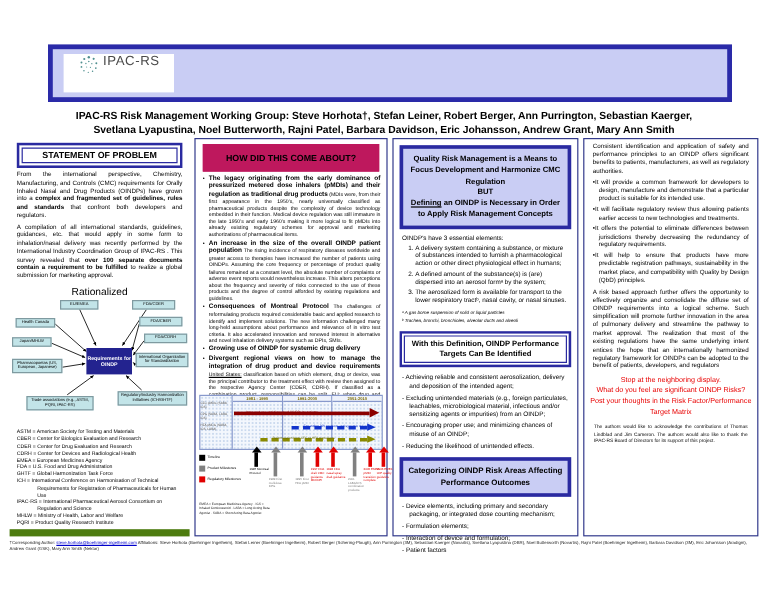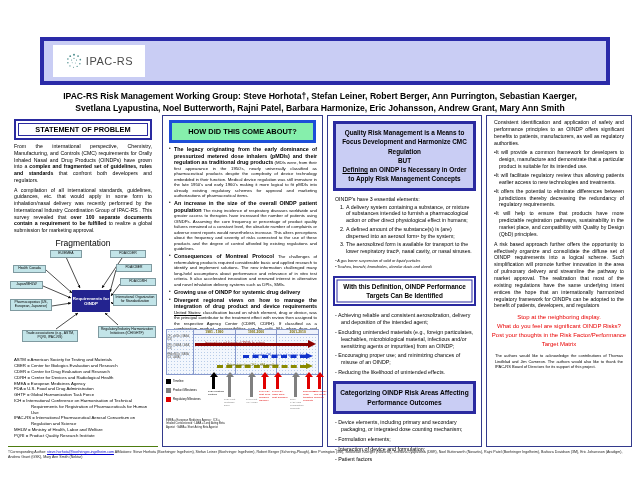--- a/index.html
+++ b/index.html
@@ -5,38 +5,38 @@
   html,body{margin:0;padding:0;background:#ffffff;}
   .poster{position:relative;width:640px;height:494px;background:#ffffff;
           font-family:"Liberation Sans",sans-serif;color:#000;overflow:hidden;}
 
   
   .banner{position:absolute;left:40px;top:37px;width:570px;height:48px;
           background:#2a2aa8;box-sizing:border-box;padding:4px;}
   .banner-inner{width:100%;height:100%;background:#c9cdf4;display:flex;align-items:center;
           box-sizing:border-box;}
   .logo-box{position:absolute;left:13px;top:8px;width:92px;height:32px;background:#ffffff;
-          display:flex;align-items:center;justify-content:center;gap:3px;box-sizing:border-box;}
+          display:flex;align-items:flex-start;justify-content:center;gap:3px;box-sizing:border-box;}
   .logo-text{font-size:11px;color:#4a4a4a;letter-spacing:0.5px;}
   .banner-title{margin-left:108px;flex:1;text-align:center;font-weight:bold;font-size:9.6px;line-height:1.45;}
 
   .byline{position:absolute;top:90px;left:16px;right:16px;text-align:center;font-weight:bold;
           font-size:8.6px;line-height:1.4;}
 
   
   .col{position:absolute;top:115px;height:332px;box-sizing:border-box;background:#fff;}
-  .col1{left:8px;width:150px;border-bottom:1px solid #4d7c0f;}
+  .col1{left:8px;width:150px;border-bottom:6px solid #4d7c0f;}
   .col2{left:162px;width:161px;border:1px solid #333a8c;}
   .col3{left:327px;width:155px;border:1px solid #333a8c;}
   .col4{left:486px;width:146px;border:1px solid #333a8c;}
 
   .hbox{border:2px solid #2a2aa0;box-shadow:inset 0 0 0 2px #ffffff,inset 0 0 0 3px #2a2aa0;
         background:#fff;text-align:center;font-weight:bold;font-size:7.4px;
         padding:4px 2px;margin:4px 6px 3px 6px;}
-  .hbox.lav{background:#86efac;box-shadow:none;border:3px solid #1d4ed8;}
+  .hbox.lav{background:#be185d;box-shadow:none;border:3px solid #be185d;}
 
   .smalltxt{font-size:5.2px;line-height:1.3;text-align:justify;margin:3px 6px;}
   .tiny{font-size:4.3px;line-height:1.25;}
   .b{font-weight:bold;}
   .u{text-decoration:underline;}
 
   
   .diag-title{text-align:center;font-size:8.5px;line-height:1.25;margin-top:4px;}
   .diag{position:relative;height:102px;margin:2px 2px 0 2px;}
   .node{position:absolute;background:#c2e4e8;border:1px solid #7f9aa0;font-size:3.4px;
@@ -155,32 +155,32 @@
             <circle cx="8" cy="12" r="0.5"></circle>
           <circle cx="7.3" cy="8.8" r="0.6"></circle>
         </g>
       </svg>
       <span class="logo-text">IPAC-RS</span>
     </div>
   </div>
 
   <div class="byline">
     <div>IPAC-RS Risk Management Working Group: Steve Horhota†, Stefan Leiner, Robert Berger, Ann Purrington, Sebastian Kaerger,</div>
-    <div>Svetlana Lyapustina, Noel Butterworth, Rajni Patel, Barbara Harmonize, Eric Johansson, Andrew Grant, Mary Ann Smith</div>
+    <div>Svetlana Lyapustina, Noel Butterworth, Rajni Patel, Barbara Davidson, Eric Johansson, Andrew Grant, Mary Ann Smith</div>
   </div>
 
   <div class="col col1">
     <div class="hbox">STATEMENT OF PROBLEM</div>
 
     <div class="smalltxt"><span>From the international perspective, Chemistry, Manufacturing, and Controls (CMC) requirements for Orally Inhaled Nasal and Drug Products (OINDPs) have grown into a </span><span class="b">complex and fragmented set of guidelines, rules and standards</span><span> that confront both developers and regulators.</span></div>
 
     <div class="smalltxt"><span>A compilation of all international standards, guidelines, guidances, etc. that would apply in some form to inhalation/nasal delivery was recently performed by the International Industry Coordination Group of IPAC-RS . This survey revealed that </span><span class="b">over 100 separate documents contain a requirement to be fulfilled</span><span> to realize a global submission for marketing approval.</span></div>
 
     <div class="diag-title">
-      <div>Fragmentation</div>
+      <div>Rationalized</div>
     </div>
 
     <div class="diag">
       <svg width="150" height="102" viewBox="0 0 150 102">
         <defs>
           <marker id="ah" markerWidth="6" markerHeight="6" refX="4" refY="2" orient="auto">
             <path d="M0,0 L4,2 L0,4 z" fill="#000"></path>
           </marker>
         </defs>
         <g stroke="#000" stroke-width="0.7">

